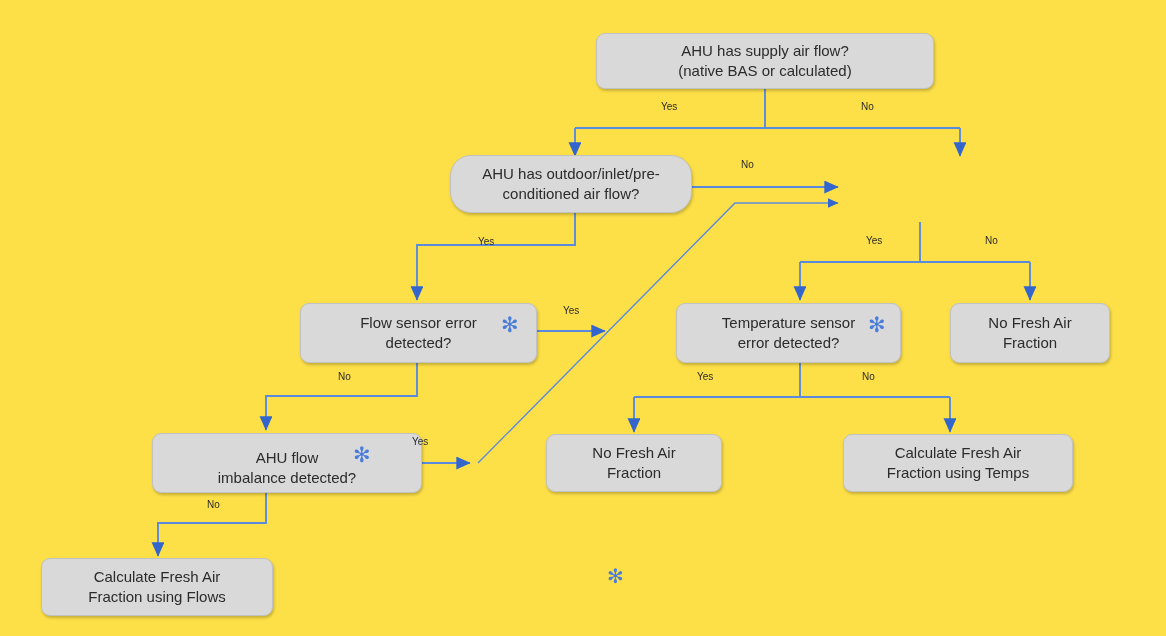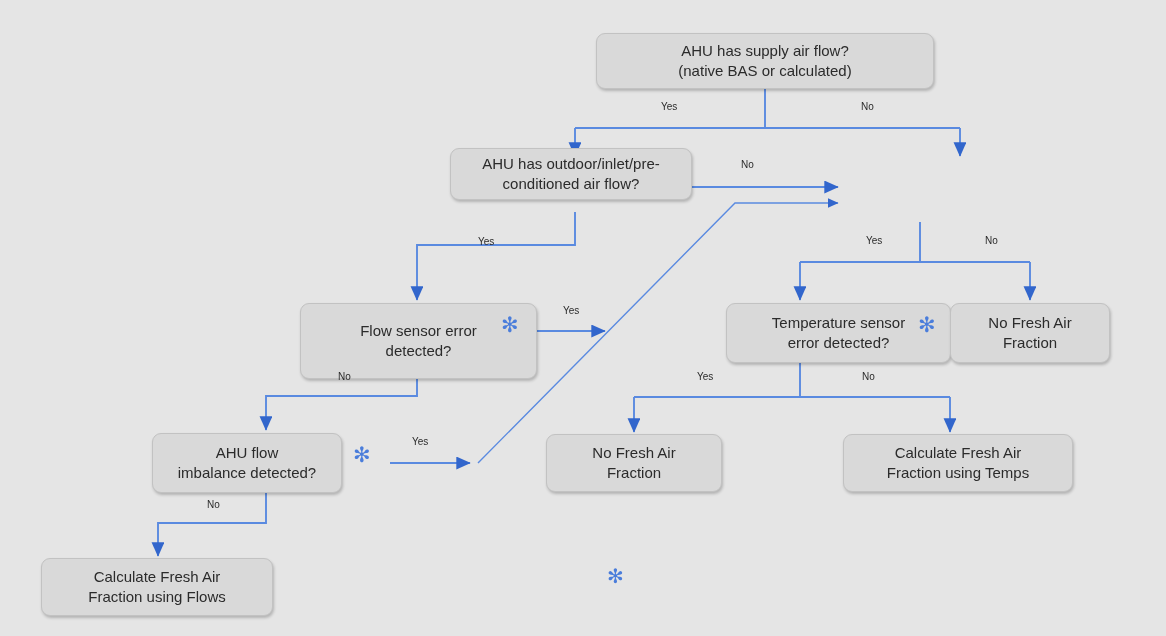--- a/index.html
+++ b/index.html
@@ -7,21 +7,21 @@
     padding: 0;
     background: #ffffff;
   }
   body {
     font-family: "Liberation Sans", sans-serif;
   }
   #canvas {
     position: relative;
     width: 1166px;
     height: 636px;
-    background: #e5e5e5;
+    background: #fde047;
     overflow: hidden;
   }
   #edges {
     position: absolute;
     left: 0;
     top: 0;
     width: 1166px;
     height: 636px;
     pointer-events: none;
   }
@@ -116,44 +116,44 @@
       <path d="M634,397 L634,432" marker-end="url(#arrow)"></path>
       <path d="M950,397 L950,432" marker-end="url(#arrow)"></path>
     </g>
   </svg>
 
   <div class="node" style="left:596px; top:33px; width:338px; height:56px;">
     <span class="label">AHU has supply air flow?
 (native BAS or calculated)</span>
   </div>
 
-  <div class="node" style="left:450px; top:148px; width:242px; height:52px;">
+  <div class="node" style="left:450px; top:155px; width:242px; height:58px;border-radius:21px;">
     <span class="label">AHU has outdoor/inlet/pre-
 conditioned air flow?</span>
   </div>
 
 
-  <div class="node" style="left:300px; top:303px; width:237px; height:76px;">
+  <div class="node" style="left:300px; top:303px; width:237px; height:60px;">
     <span class="label">Flow sensor error
 detected?</span>
     <span class="star" style="left:200px; top:11px;">✻</span>
   </div>
 
-  <div class="node" style="left:726px; top:303px; width:225px; height:60px;">
+  <div class="node" style="left:676px; top:303px; width:225px; height:60px;">
     <span class="label">Temperature sensor
 error detected?</span>
     <span class="star" style="left:191px; top:11px;">✻</span>
   </div>
 
   <div class="node" style="left:950px; top:303px; width:160px; height:60px;">
     <span class="label">No Fresh Air
 Fraction</span>
   </div>
 
-  <div class="node" style="left:152px; top:433px; width:190px; height:60px;">
+  <div class="node" style="left:152px; top:433px; width:270px; height:60px;align-items:flex-end;">
     <span class="label">AHU flow
 imbalance detected?</span>
     <span class="star" style="left:200px; top:11px;">✻</span>
   </div>
 
   <div class="node" style="left:546px; top:434px; width:176px; height:58px;">
     <span class="label">No Fresh Air
 Fraction</span>
   </div>
 

